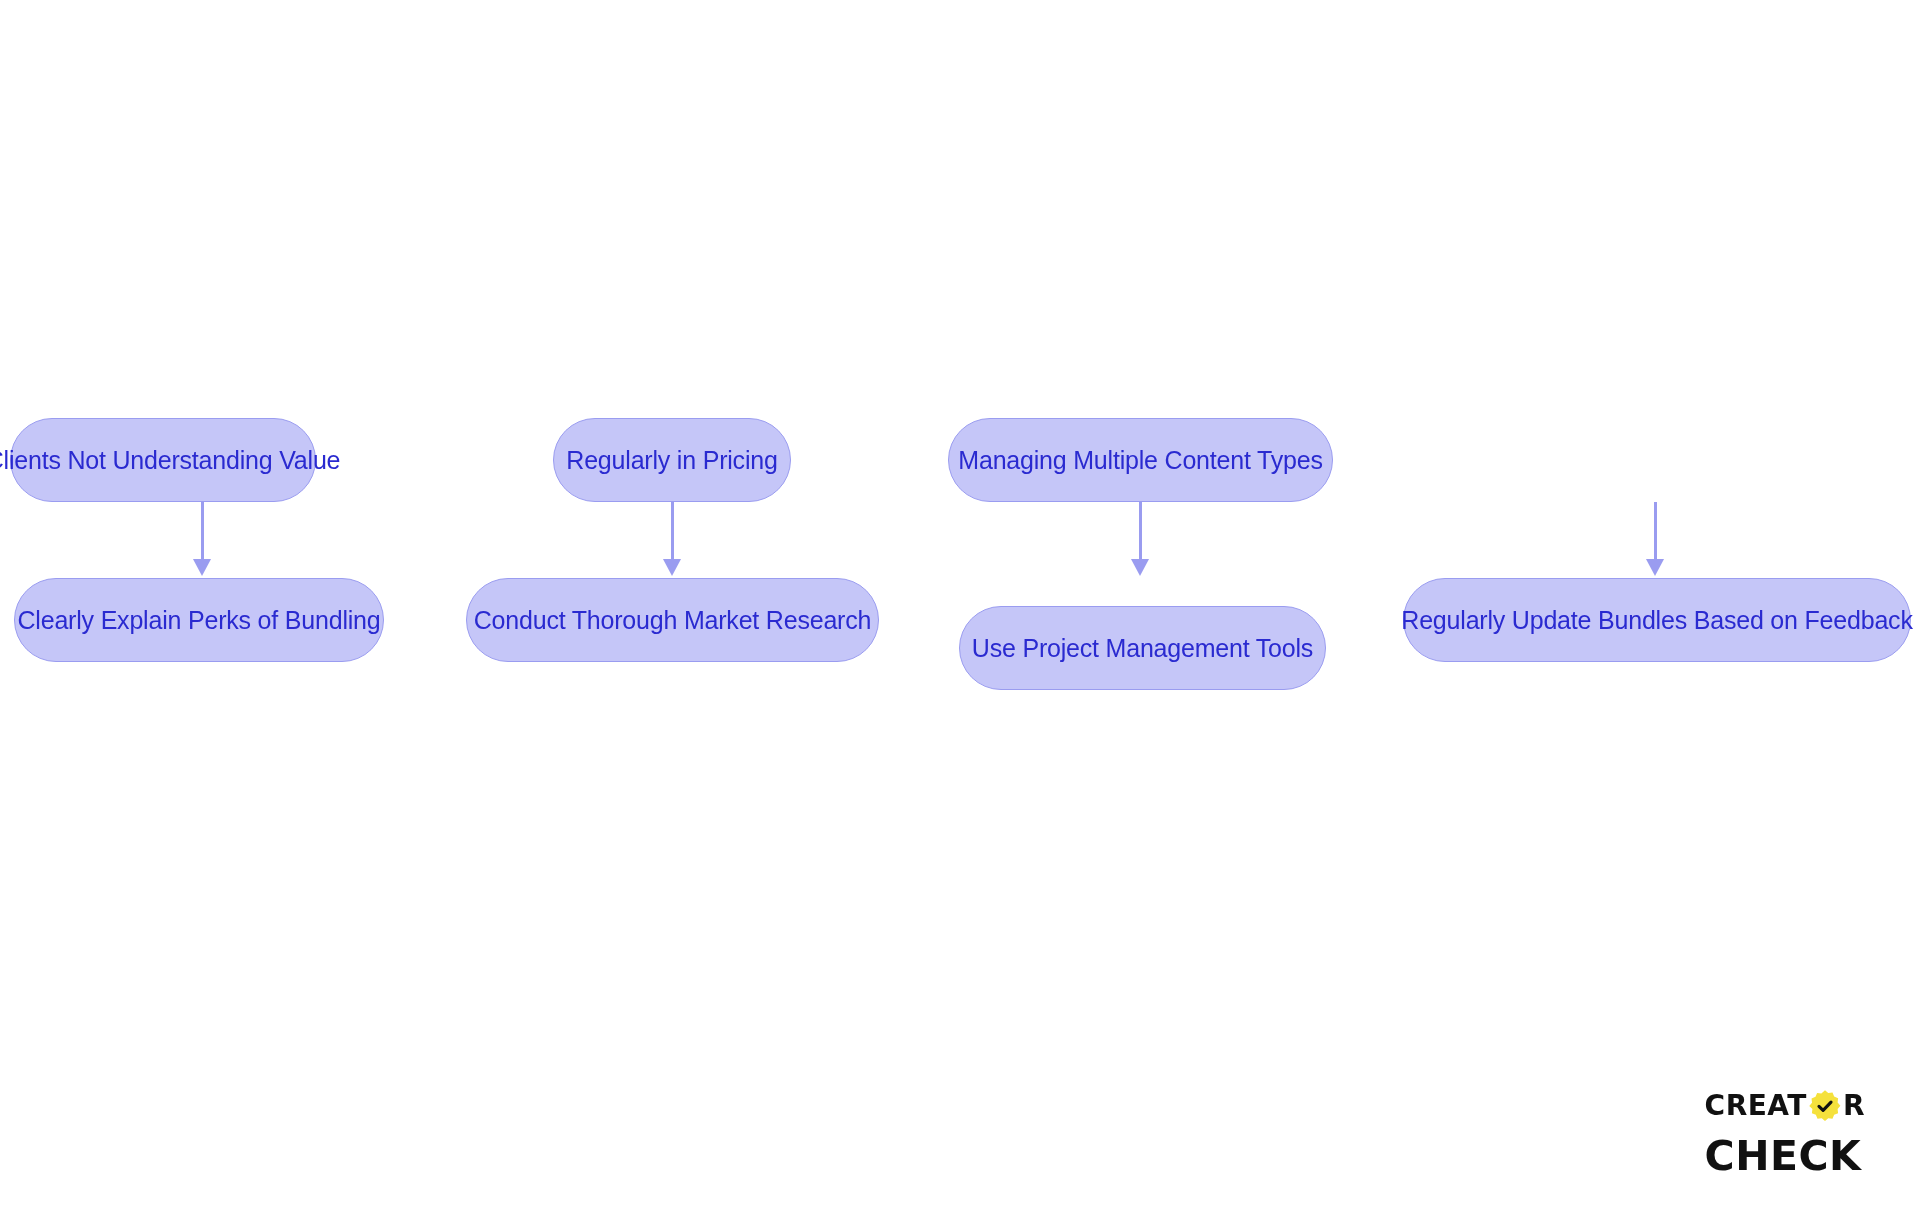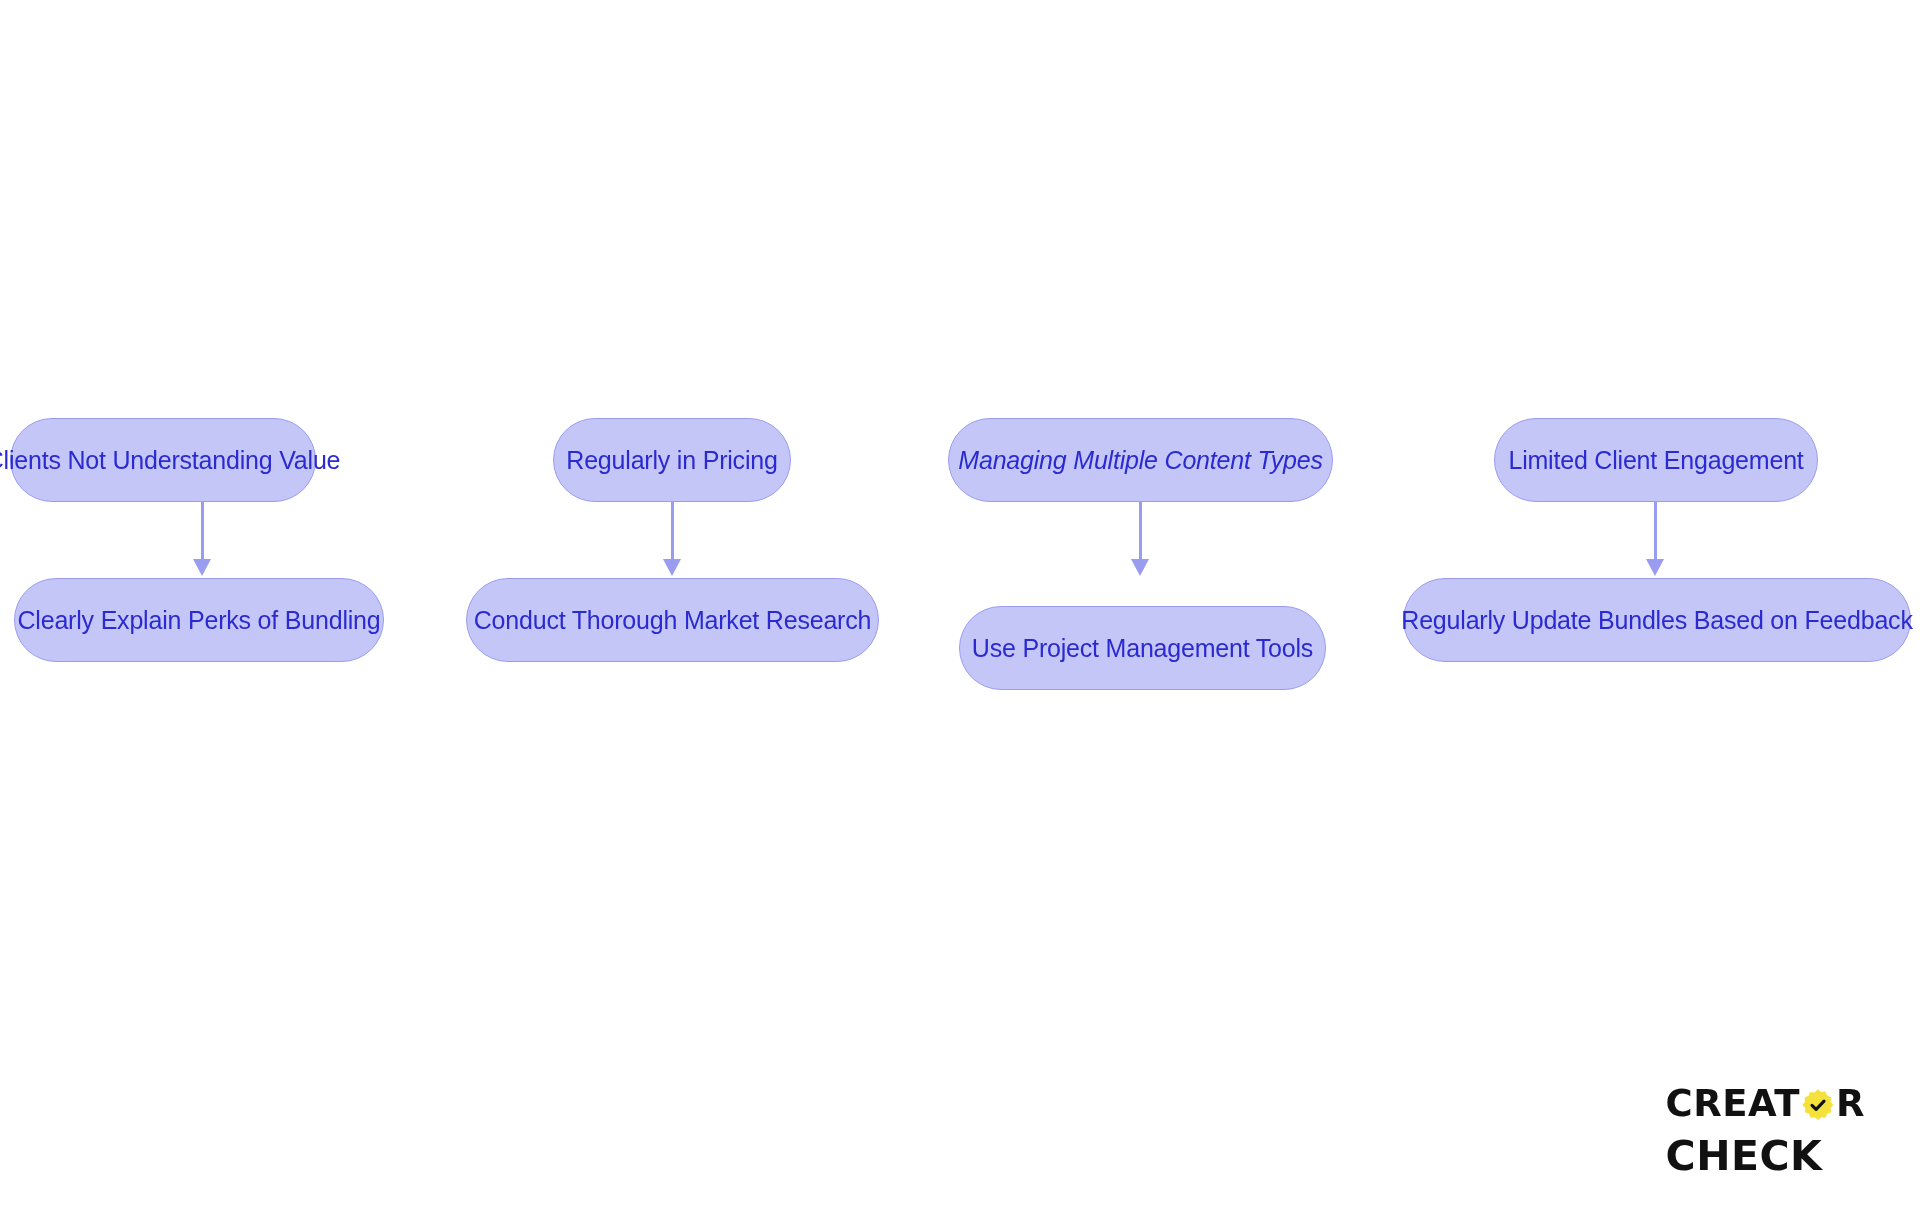--- a/index.html
+++ b/index.html
@@ -68,21 +68,21 @@
     right: 55px;
     bottom: 38px;
     text-align: left;
     line-height: 0.97;
   }
   .logo-line {
     display: flex;
     align-items: center;
     font-family: "DejaVu Sans", sans-serif;
     font-weight: bold;
-    font-size: 37px;
+    font-size: 28px;
     letter-spacing: 0.5px;
     color: #111111;
   }
   .logo-line-2 {
     font-size: 41px;
     margin-top: 15px;
   }
   .badge-wrap {
     display: inline-block;
     width: 34px;
@@ -117,36 +117,33 @@
 
   <div class="connector" style="left:671px; top:502px; width:3px; height:74px;">
     <div class="connector-line" style="height:58px;"></div>
     <div class="connector-head" style="top:57px;"></div>
   </div>
 
   <div class="node" style="left:466px; top:578px; width:413px;">
     <span>Conduct Thorough Market Research</span>
   </div>
 
-  <div class="node" style="left:948px; top:418px; width:385px;font-style:italic;">
+  <div class="node" style="left:948px; top:418px; width:385px;">
     <span>Managing Multiple Content Types</span>
   </div>
 
   <div class="connector" style="left:1139px; top:502px; width:3px; height:74px;">
     <div class="connector-line" style="height:58px;"></div>
     <div class="connector-head" style="top:57px;"></div>
   </div>
 
   <div class="node" style="left:959px; top:578px; width:367px;margin-top:28px;">
     <span>Use Project Management Tools</span>
   </div>
 
-  <div class="node" style="left:1494px; top:418px; width:324px;">
-    <span>Limited Client Engagement</span>
-  </div>
 
   <div class="connector" style="left:1654px; top:502px; width:3px; height:74px;">
     <div class="connector-line" style="height:58px;"></div>
     <div class="connector-head" style="top:57px;"></div>
   </div>
 
   <div class="node" style="left:1403px; top:578px; width:508px;">
     <span>Regularly Update Bundles Based on Feedback</span>
   </div>
 

